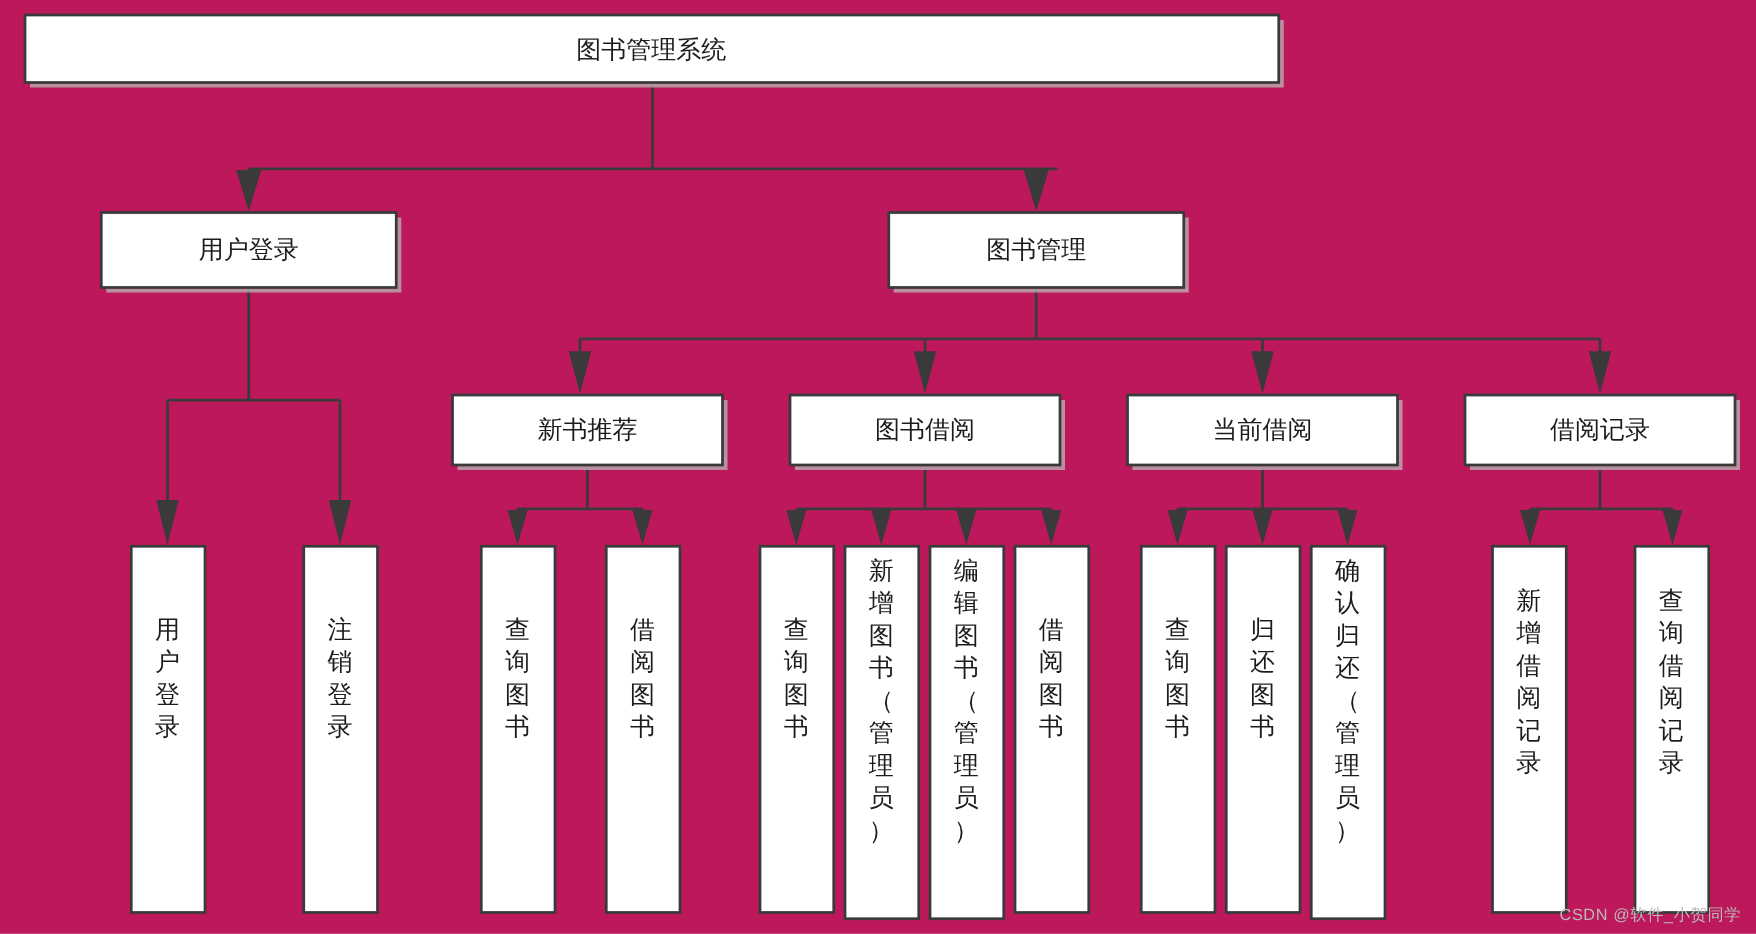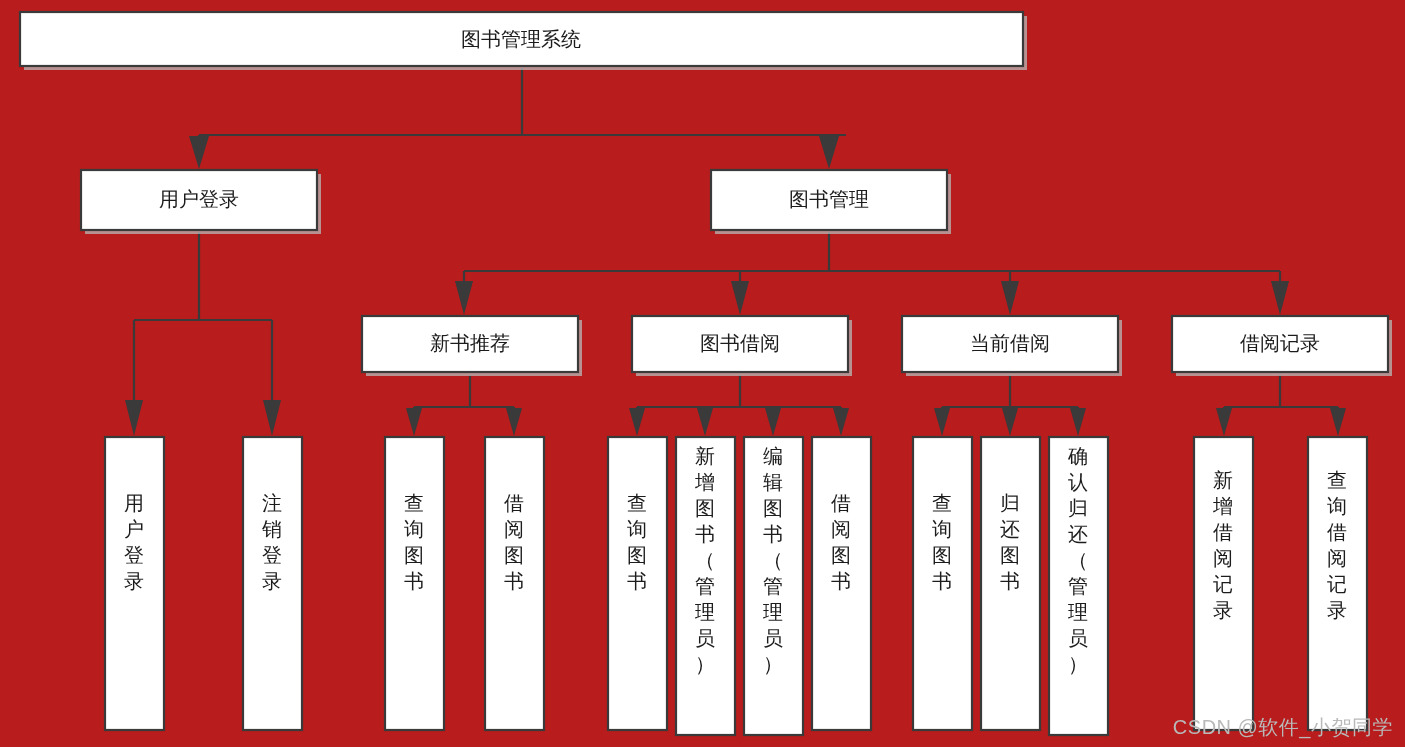--- a/index.html
+++ b/index.html
@@ -11,21 +11,21 @@
   body {
     width: 1405px;
     height: 747px;
     font-family: "Liberation Sans", "DejaVu Sans", sans-serif;
     overflow: hidden;
   }
   #diagram-root {
     position: relative;
     width: 1405px;
     height: 747px;
-    background: #b91c1c;
+    background: #be185d;
   }
   svg#flow-svg {
     position: absolute;
     left: 0;
     top: 0;
     width: 1405px;
     height: 747px;
     display: block;
   }
   .node-box {
@@ -58,21 +58,21 @@
     font-family: "Liberation Sans", "DejaVu Sans", sans-serif;
     font-size: 20px;
     fill: #1c1c1c;
     text-anchor: middle;
   }
   .watermark-text {
     position: absolute;
     right: 12px;
     bottom: 6px;
     font-family: "Liberation Sans", "DejaVu Sans", sans-serif;
-    font-size: 20px;
+    font-size: 13px;
     color: #b9b9b9;
     letter-spacing: 0.5px;
     white-space: nowrap;
     user-select: none;
   }
 </style>
 </head>
 <body>
 
 <div id="diagram-root">

